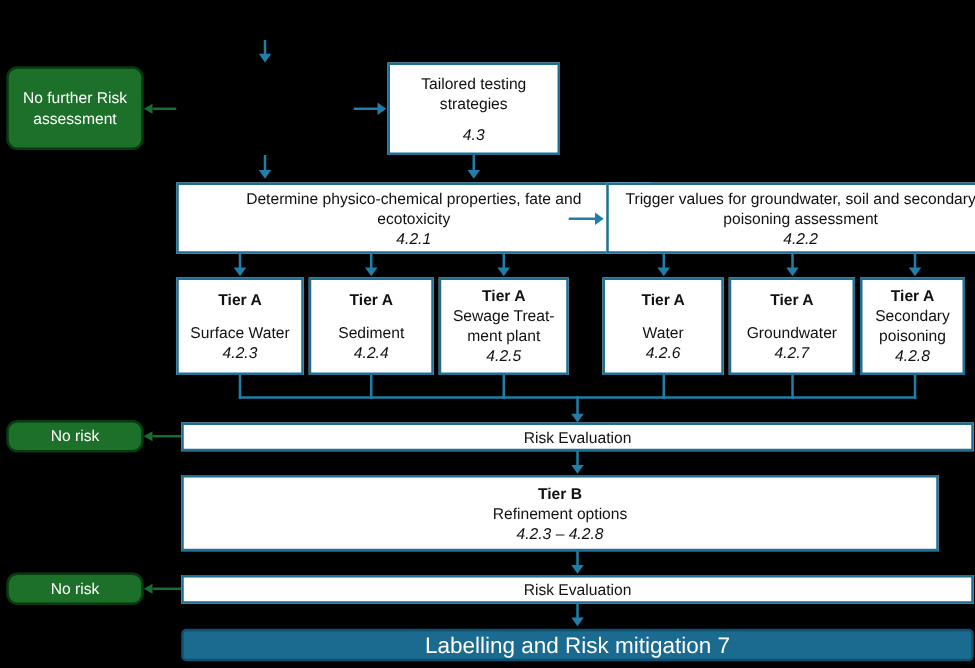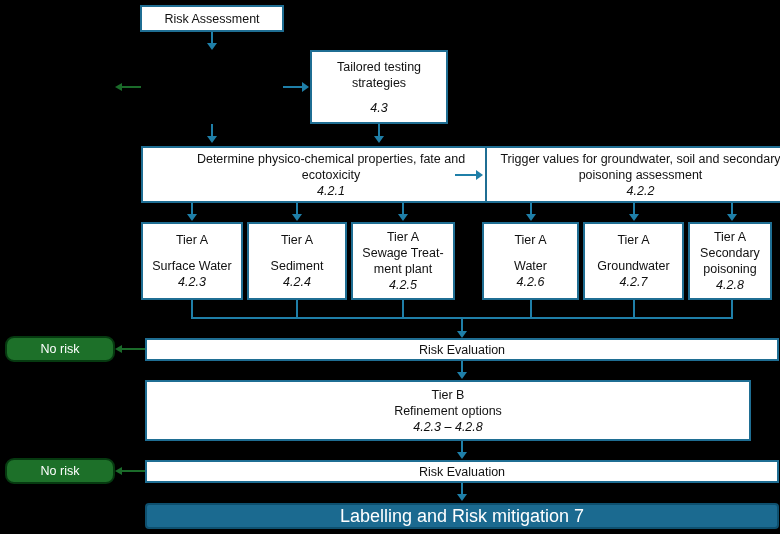--- a/index.html
+++ b/index.html
@@ -16,21 +16,21 @@
     border:2px solid #1F6E93;
     box-sizing:border-box;
     display:flex;flex-direction:column;
     align-items:center;justify-content:center;
     text-align:center;
     font-size:12.5px;
     line-height:1.28;
     color:#111;
     padding:2px 4px;
   }
-  .box .ttl{font-weight:normal;}
+  .box .ttl{font-weight:bold;}
   .box .num{font-style:italic;}
   .box .ln{display:block;}
 
   .green{
     position:absolute;
     background:#1D7029;
     border:2px solid #063a10;
     border-radius:9px;
     box-sizing:border-box;
     color:#ffffff;
@@ -66,27 +66,30 @@
     border-top:4px solid transparent;border-bottom:4px solid transparent;
     border-right:7px solid #1B6B2A;}
 
   .sub{font-size:0.78em;vertical-align:-0.22em;font-style:italic;}
 </style>
 </head>
 <body>
 
 <div id="stage">
 
-  <div class="box" style="left:140px;top:5px;width:144px;height:27px;">
-    <span class="ln">Risk Assessment</span>
-  </div>
 
   <div class="vline" style="left:211px;top:32px;height:13px;"></div>
   <div class="varrow" style="left:207px;top:43px;"></div>
 
+  <div class="green" style="left:5px;top:53px;width:110px;height:67px;">
+    <span>
+      <span class="ln">No further Risk</span>
+      <span class="ln">assessment</span>
+    </span>
+  </div>
 
   <div class="gline" style="left:122px;top:86px;width:19px;"></div>
   <div class="garrow-l" style="left:115px;top:83px;"></div>
 
 
   <div class="hline" style="left:283px;top:86px;width:20px;"></div>
   <div class="harrow-r" style="left:302px;top:82px;"></div>
 
   <div class="box" style="left:310px;top:50px;width:138px;height:74px;">
     <span class="ln">Tailored testing</span>

